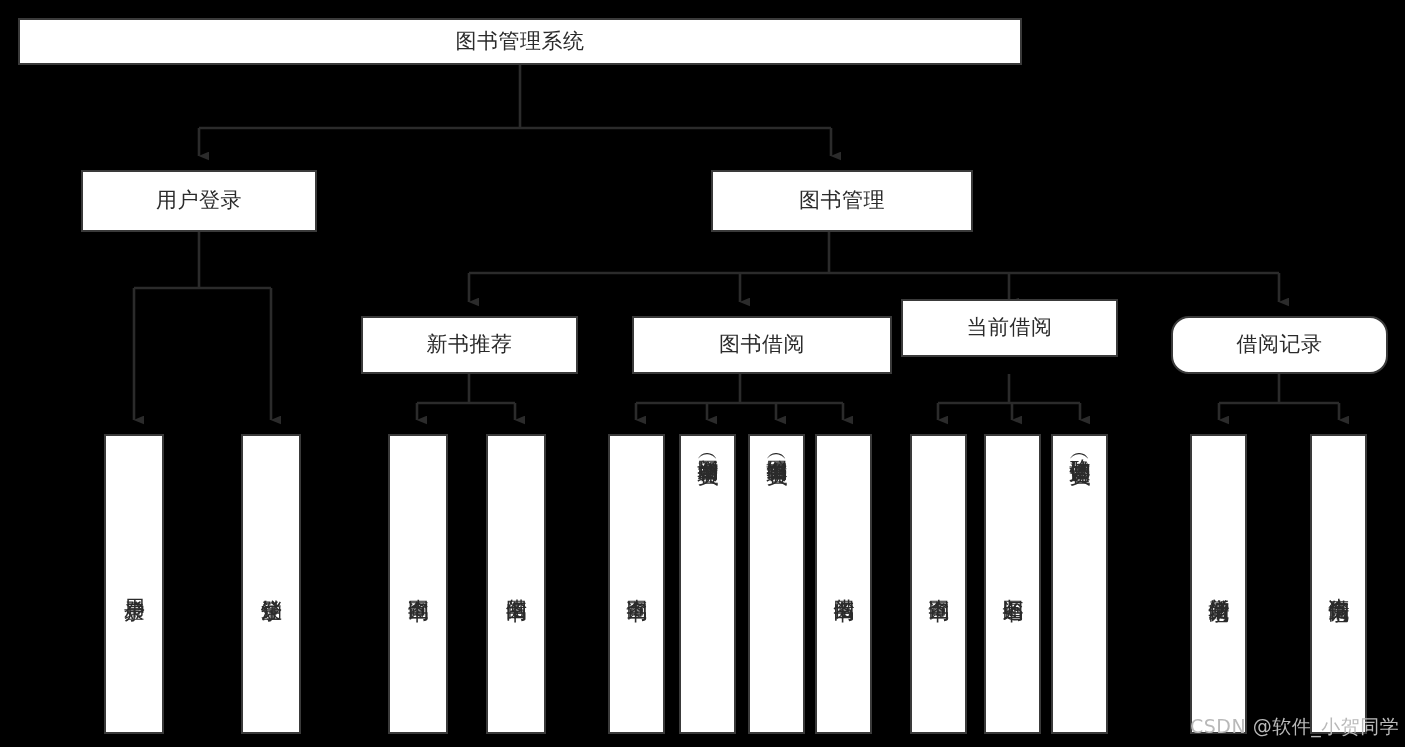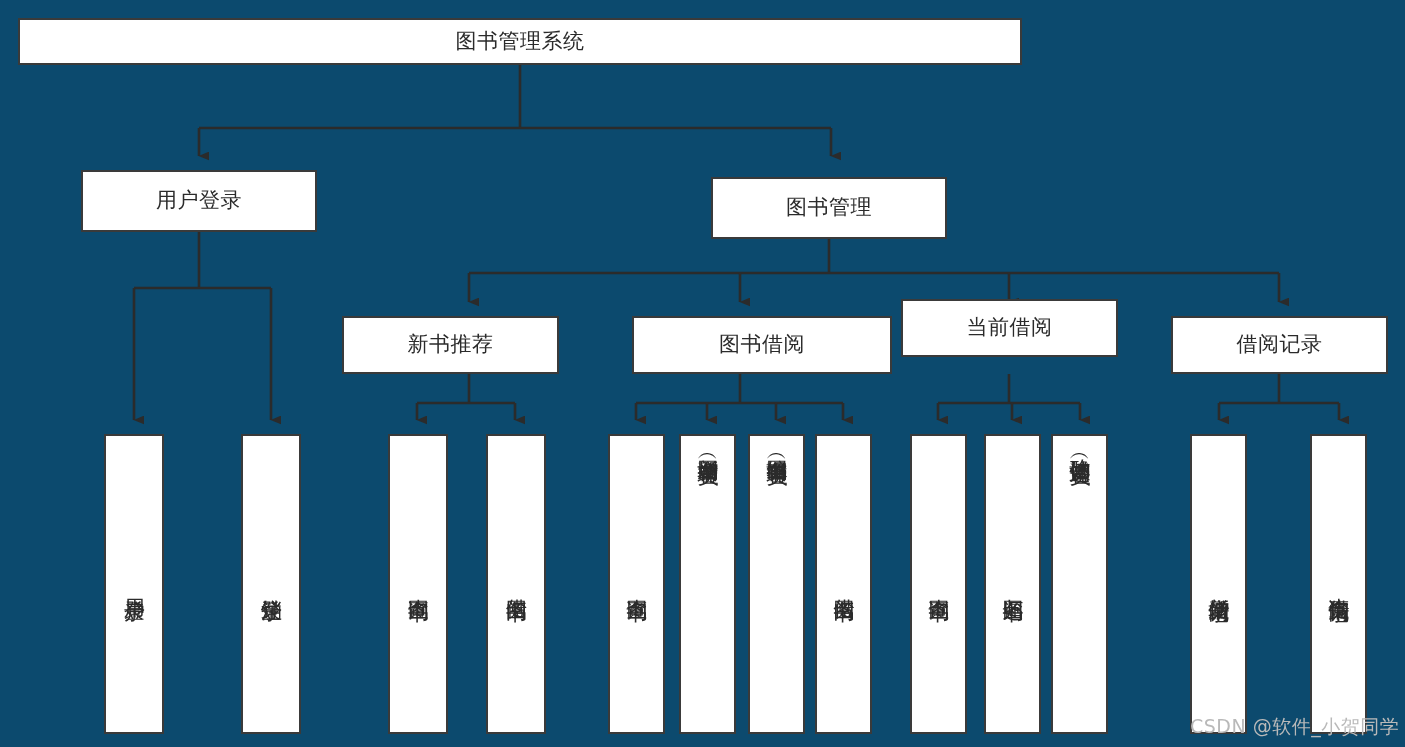--- a/index.html
+++ b/index.html
@@ -7,21 +7,21 @@
     padding: 0;
     background: #ffffff;
   }
   body {
     font-family: "DejaVu Sans", "Liberation Sans", sans-serif;
   }
   #canvas {
     position: relative;
     width: 1405px;
     height: 747px;
-    background: #0c4a6e;
+    background: #000000;
     overflow: hidden;
   }
   svg.wires {
     position: absolute;
     left: 0;
     top: 0;
     width: 1405px;
     height: 747px;
   }
   .node {
@@ -128,34 +128,34 @@
     </g>
   </svg>
 
   <div class="node h root" style="left:18px; top:18px; width:1004px; height:47px;">
     <span class="label">图书管理系统</span>
   </div>
 
   <div class="node h" style="left:81px; top:170px; width:236px; height:62px;">
     <span class="label">用户登录</span>
   </div>
-  <div class="node h" style="left:711px; top:170px; width:236px; height:62px;margin-top:7px;">
+  <div class="node h" style="left:711px; top:170px; width:262px; height:62px;">
     <span class="label">图书管理</span>
   </div>
 
-  <div class="node h" style="left:342px; top:316px; width:217px; height:58px;">
+  <div class="node h" style="left:361px; top:316px; width:217px; height:58px;">
     <span class="label">新书推荐</span>
   </div>
   <div class="node h" style="left:632px; top:316px; width:260px; height:58px;">
     <span class="label">图书借阅</span>
   </div>
   <div class="node h" style="left:901px; top:299px; width:217px; height:58px;">
     <span class="label">当前借阅</span>
   </div>
-  <div class="node h" style="left:1171px; top:316px; width:217px; height:58px;">
+  <div class="node h" style="left:1171px; top:316px; width:217px; height:58px;border-radius:18px;">
     <span class="label">借阅记录</span>
   </div>
 
   <div class="node v mid" style="left:104px; top:434px; width:60px; height:300px;">
     <span class="label">用户登录</span>
   </div>
   <div class="node v mid" style="left:241px; top:434px; width:60px; height:300px;">
     <span class="label">注销登录</span>
   </div>
 

